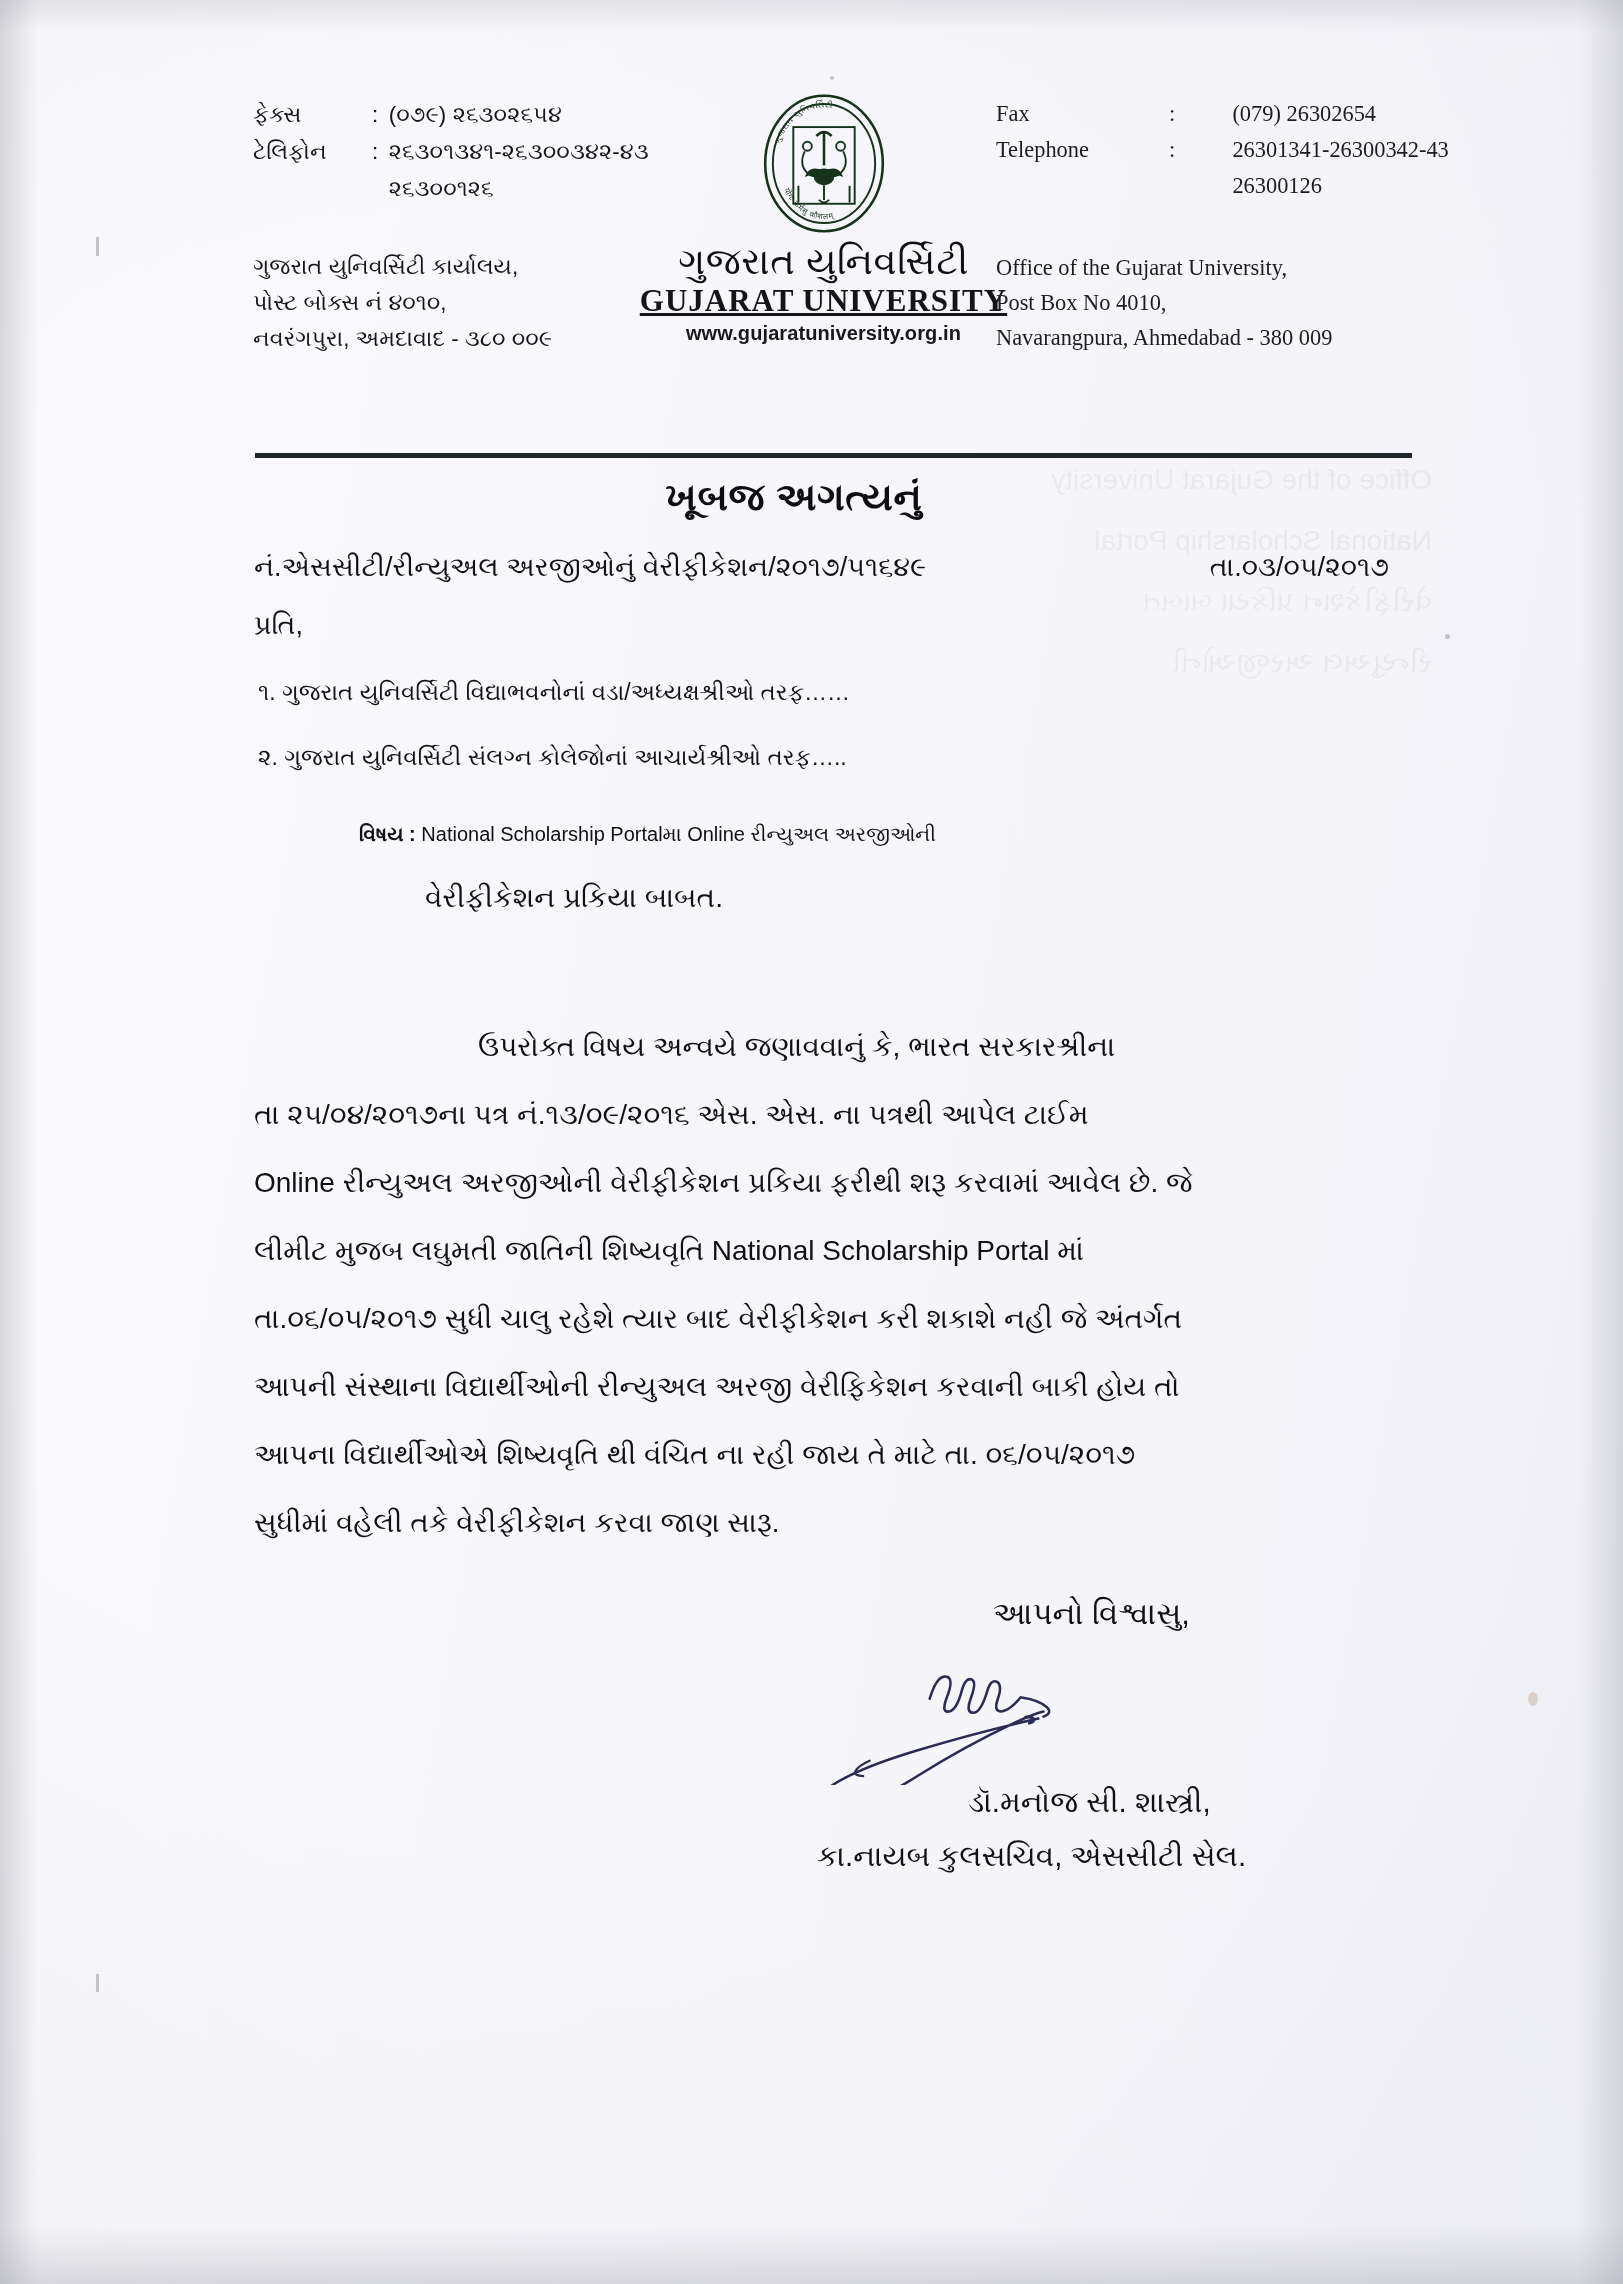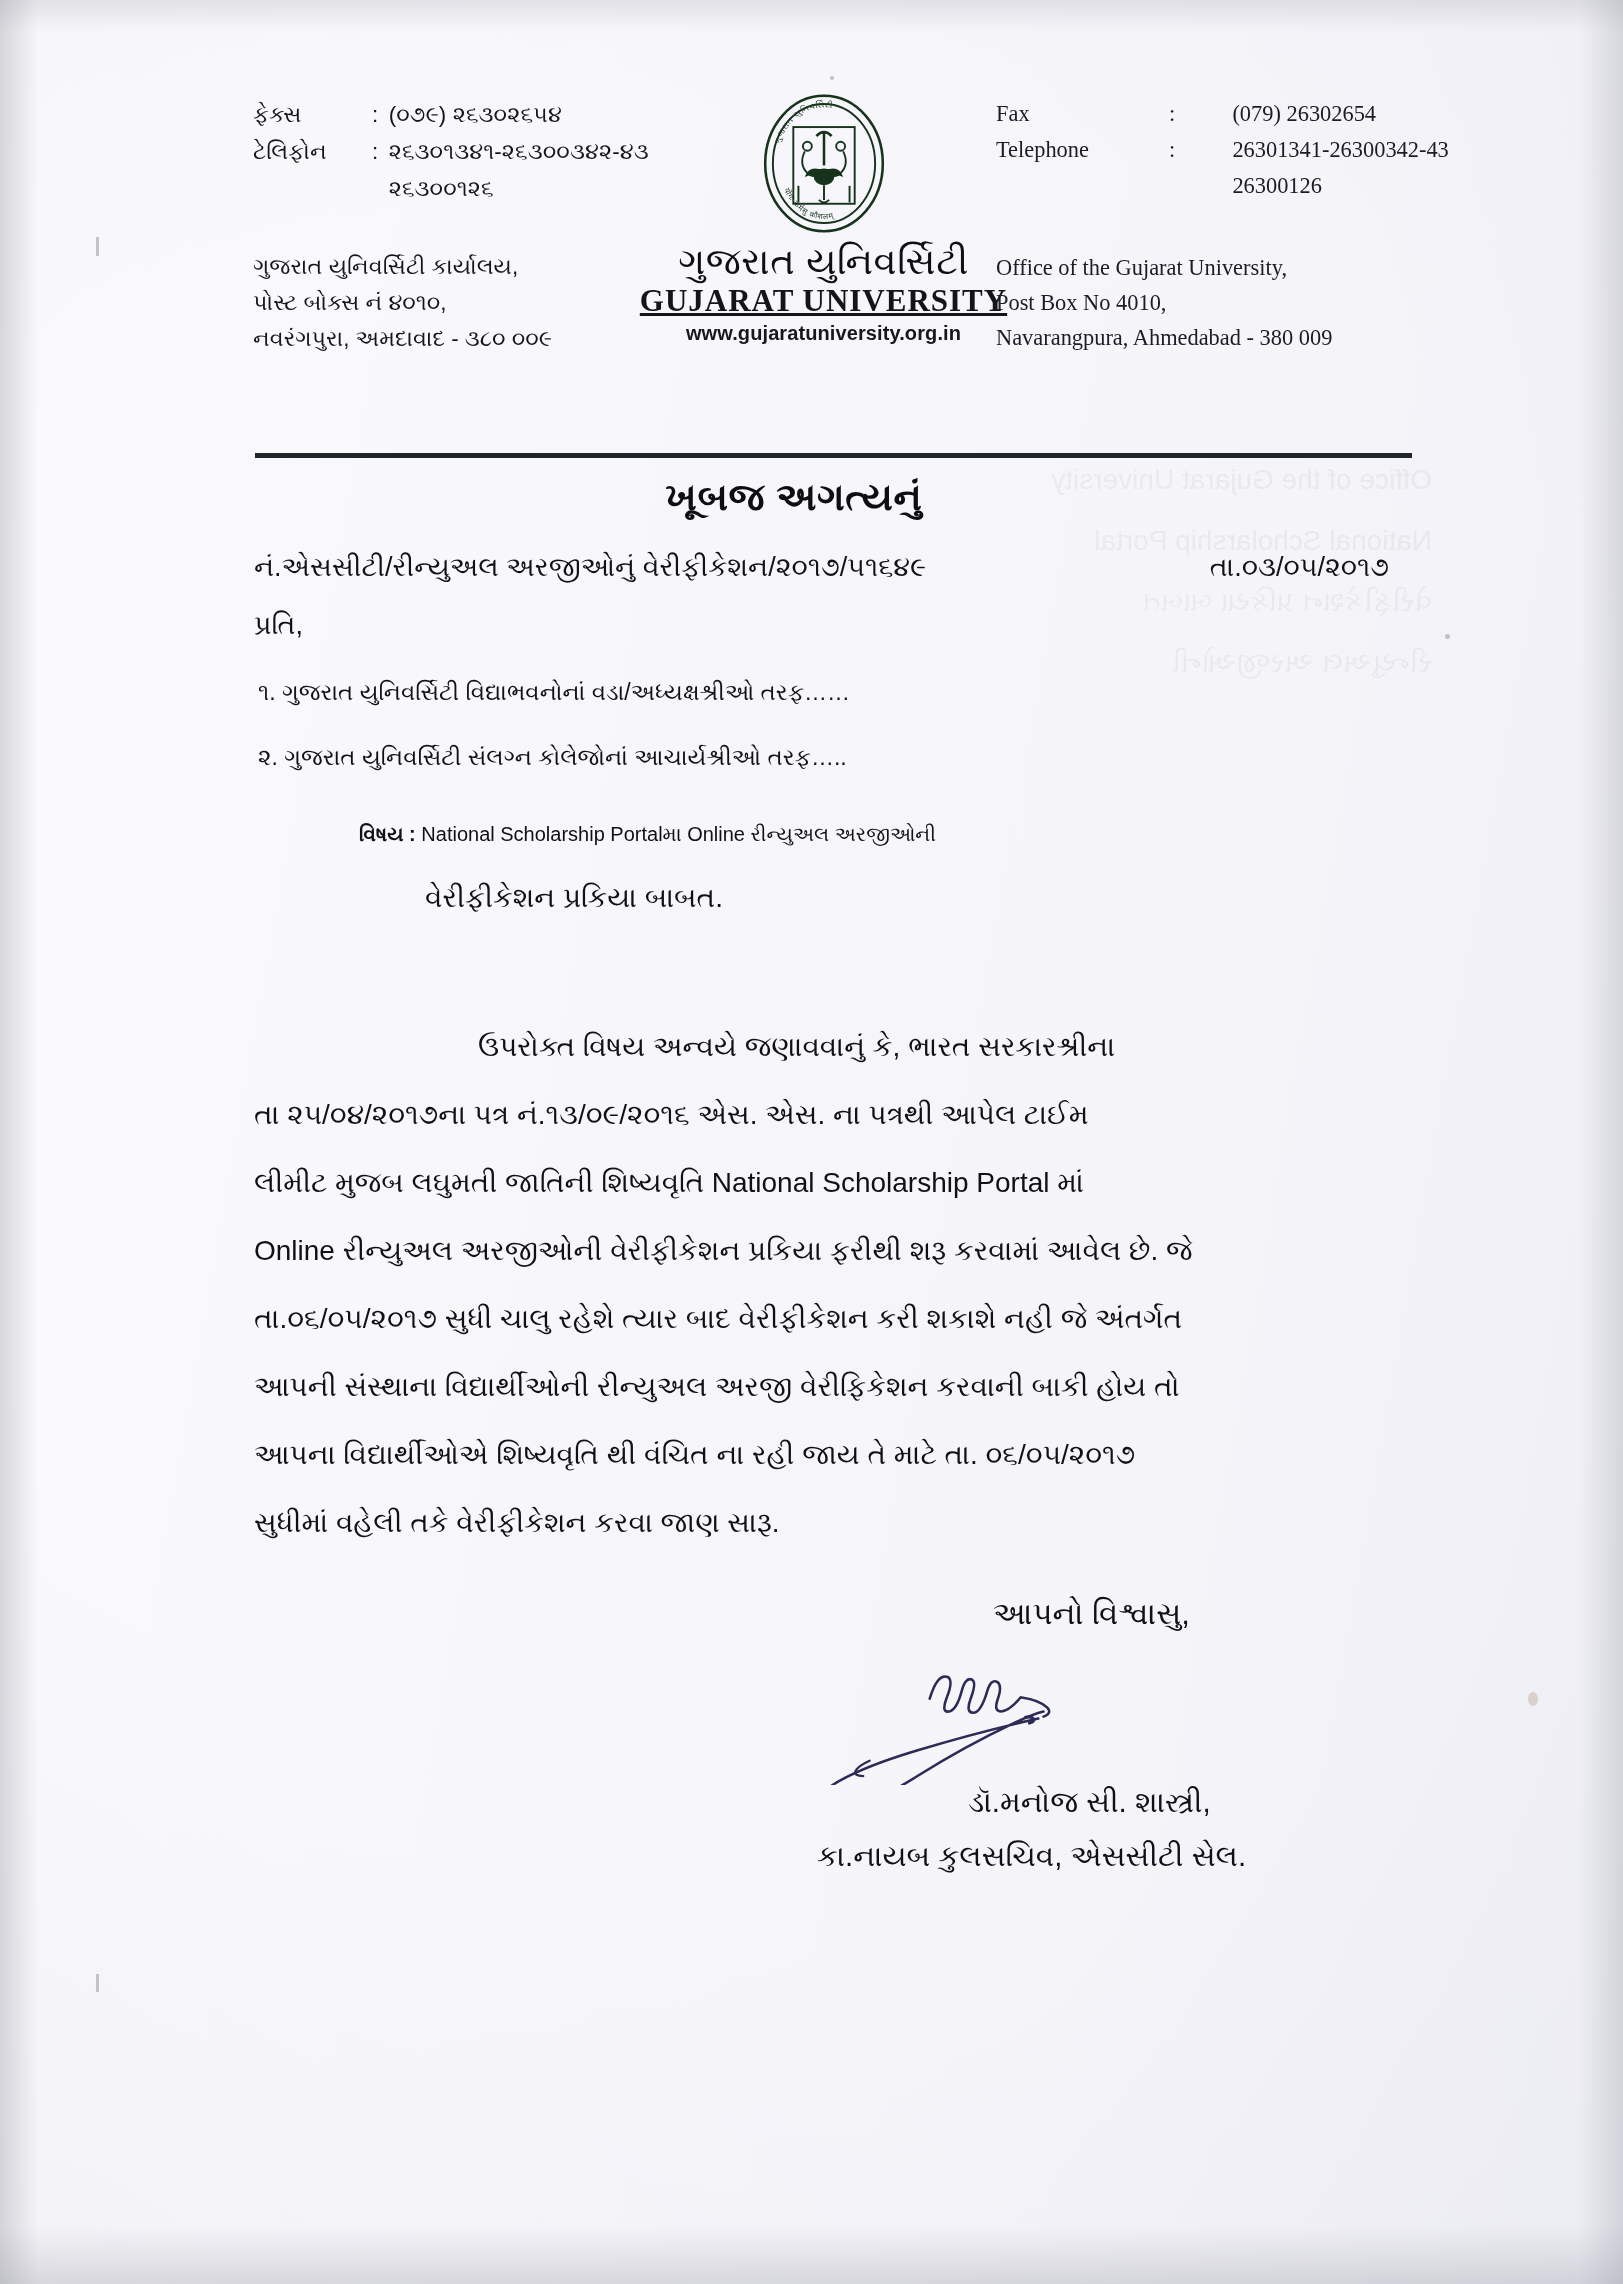--- a/index.html
+++ b/index.html
@@ -440,22 +440,22 @@
 
     <div class="subject-l1">
       <span class="sub-lbl">વિષય :</span>
       <span>National Scholarship Portalમા Online રીન્યુઅલ અરજીઓની</span>
     </div>
     <div class="subject-l2">વેરીફીકેશન પ્રકિયા બાબત.</div>
 
     <div class="body-para">
       <div class="body-line first">ઉપરોક્ત વિષય અન્વયે જણાવવાનું કે, ભારત સરકારશ્રીના</div>
       <div class="body-line">તા ૨૫/૦૪/૨૦૧૭ના પત્ર નં.૧૩/૦૯/૨૦૧૬ એસ. એસ. ના પત્રથી આપેલ ટાઈમ</div>
+      <div class="body-line">Online રીન્યુઅલ અરજીઓની વેરીફીકેશન પ્રકિયા ફરીથી શરૂ કરવામાં આવેલ છે. જે</div>
       <div class="body-line">લીમીટ મુજબ લઘુમતી જાતિની શિષ્યવૃતિ National Scholarship Portal માં</div>
-      <div class="body-line">Online રીન્યુઅલ અરજીઓની વેરીફીકેશન પ્રકિયા ફરીથી શરૂ કરવામાં આવેલ છે. જે</div>
       <div class="body-line">તા.૦૬/૦૫/૨૦૧૭ સુધી ચાલુ રહેશે ત્યાર બાદ વેરીફીકેશન કરી શકાશે નહી જે અંતર્ગત</div>
       <div class="body-line">આપની સંસ્થાના વિદ્યાર્થીઓની રીન્યુઅલ અરજી વેરીફિકેશન કરવાની બાકી હોય તો</div>
       <div class="body-line">આપના વિદ્યાર્થીઓએ શિષ્યવૃતિ થી વંચિત ના રહી જાય તે માટે તા. ૦૬/૦૫/૨૦૧૭</div>
       <div class="body-line">સુધીમાં વહેલી તકે વેરીફીકેશન કરવા જાણ સારૂ.</div>
     </div>
 
     <div class="closing">
       <div class="yours">આપનો વિશ્વાસુ,</div>
 
       <div class="signature">

